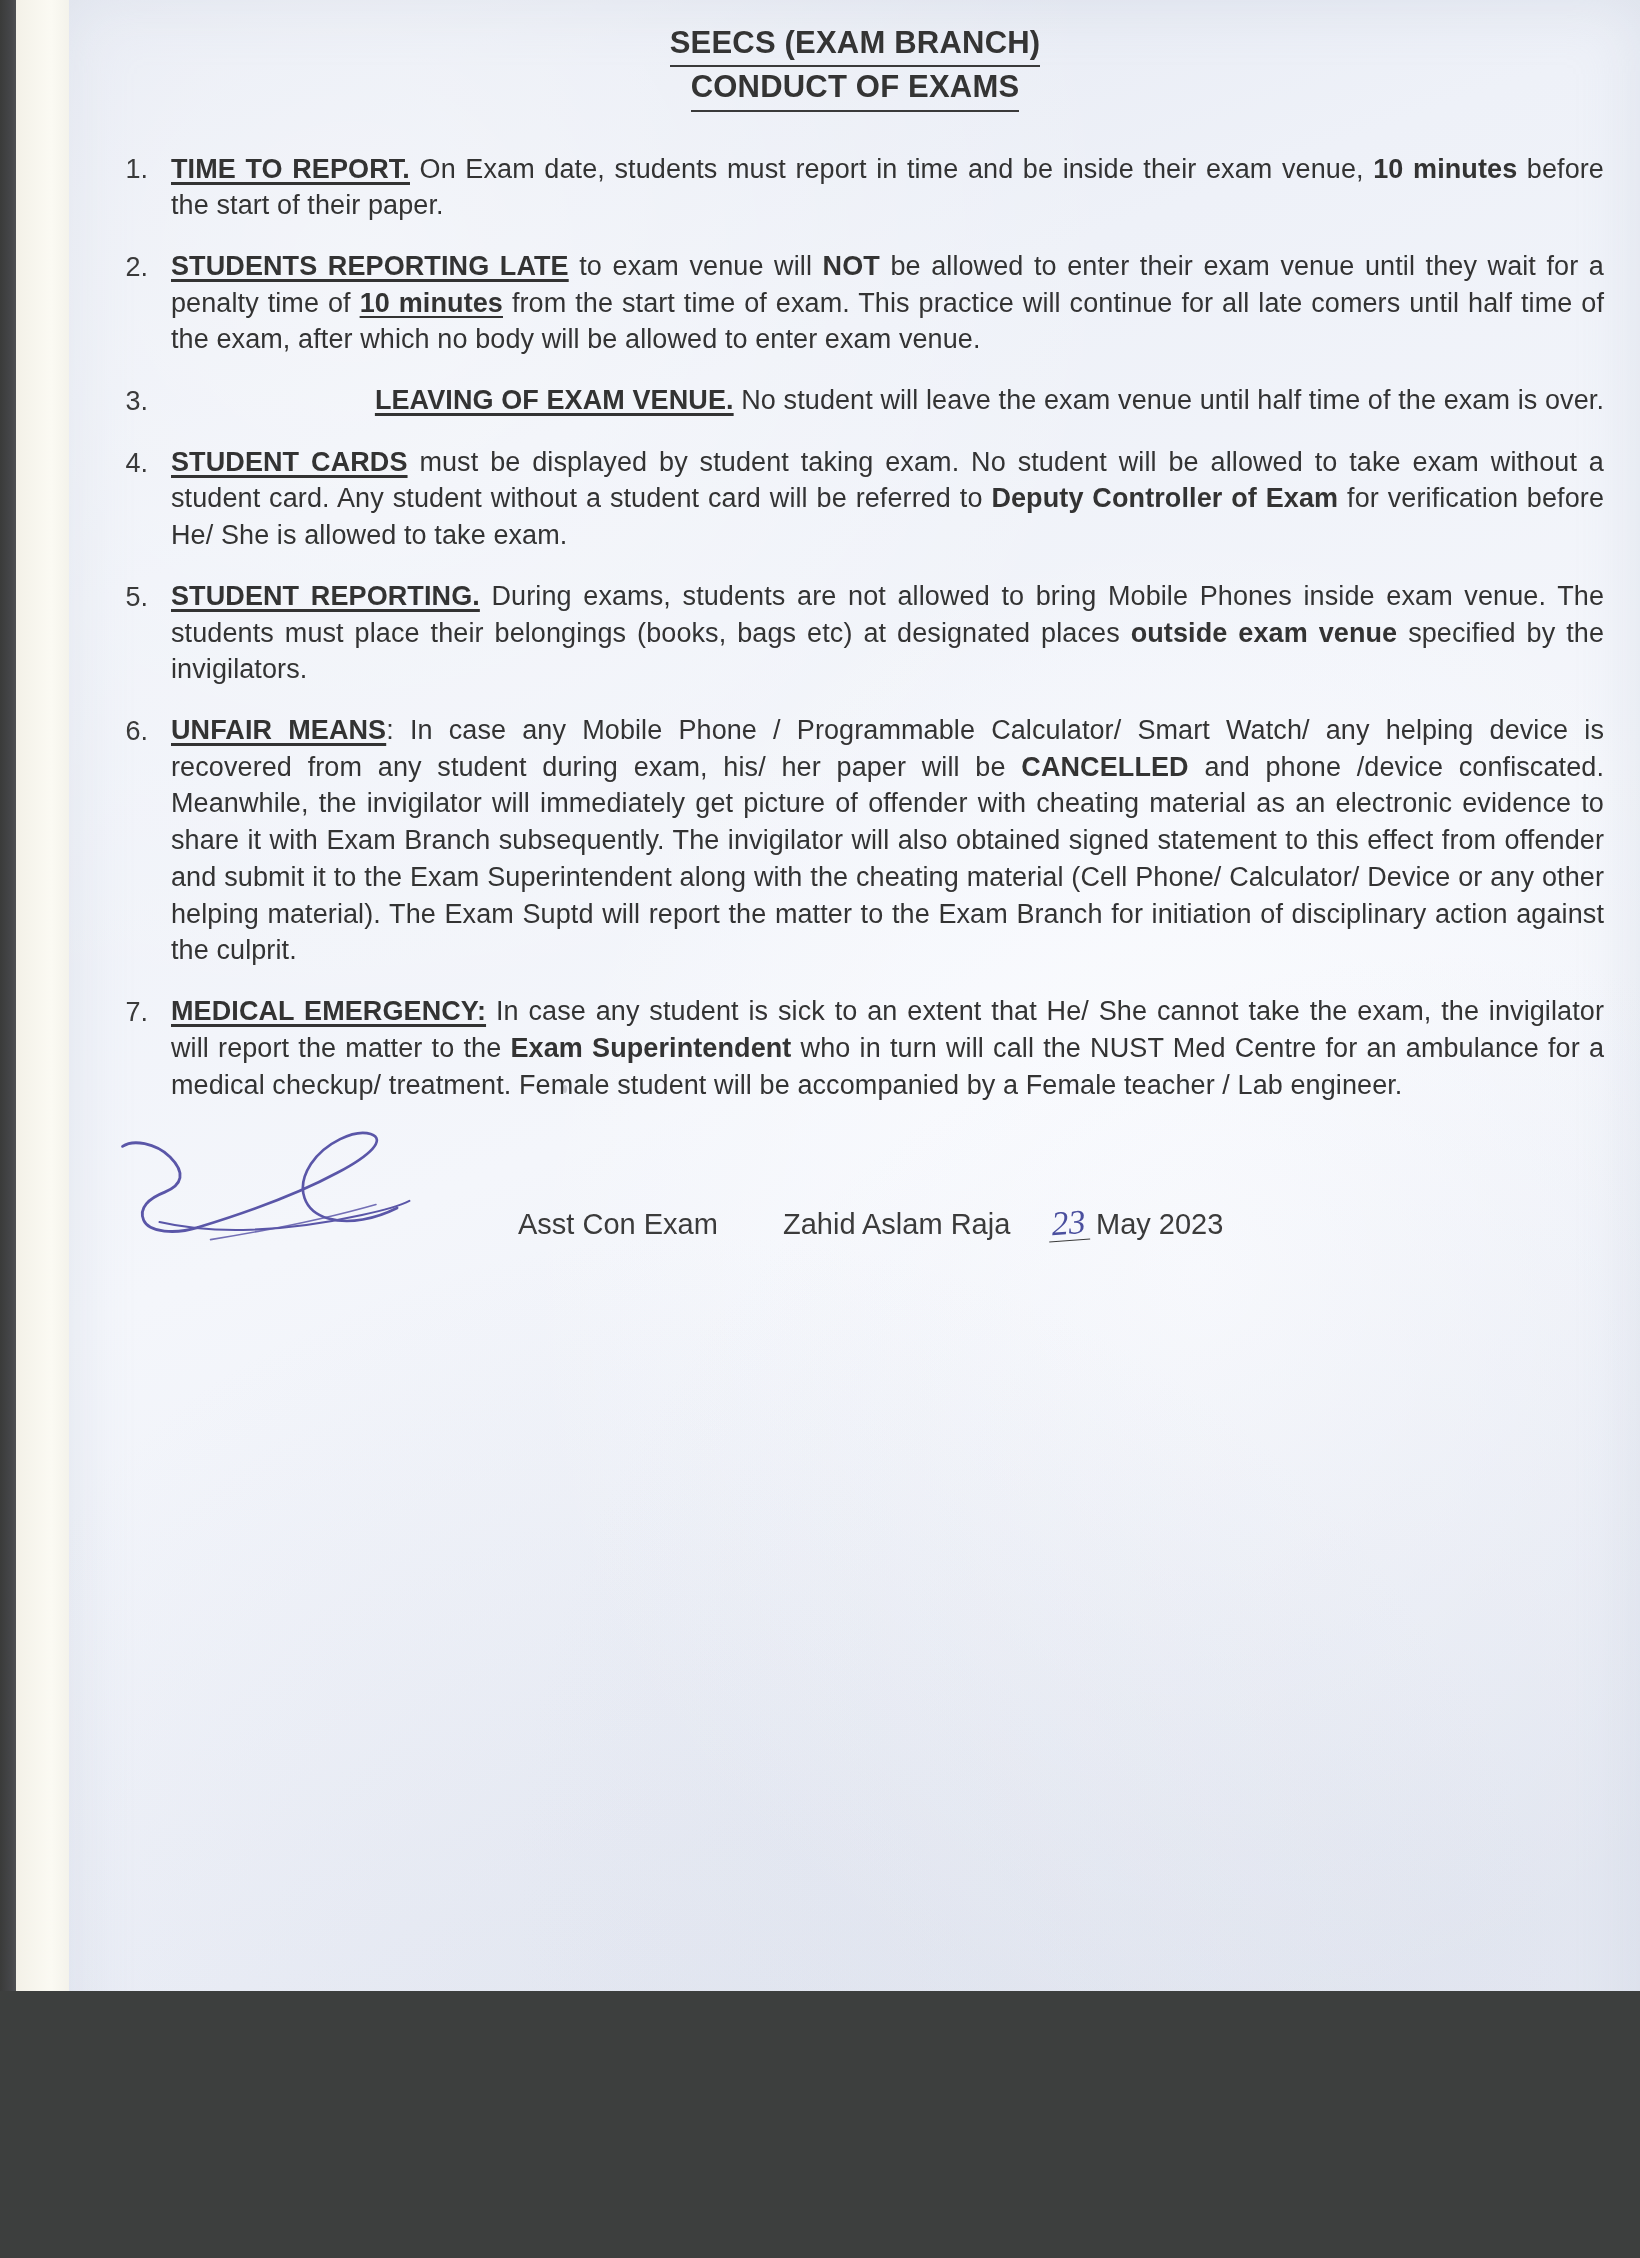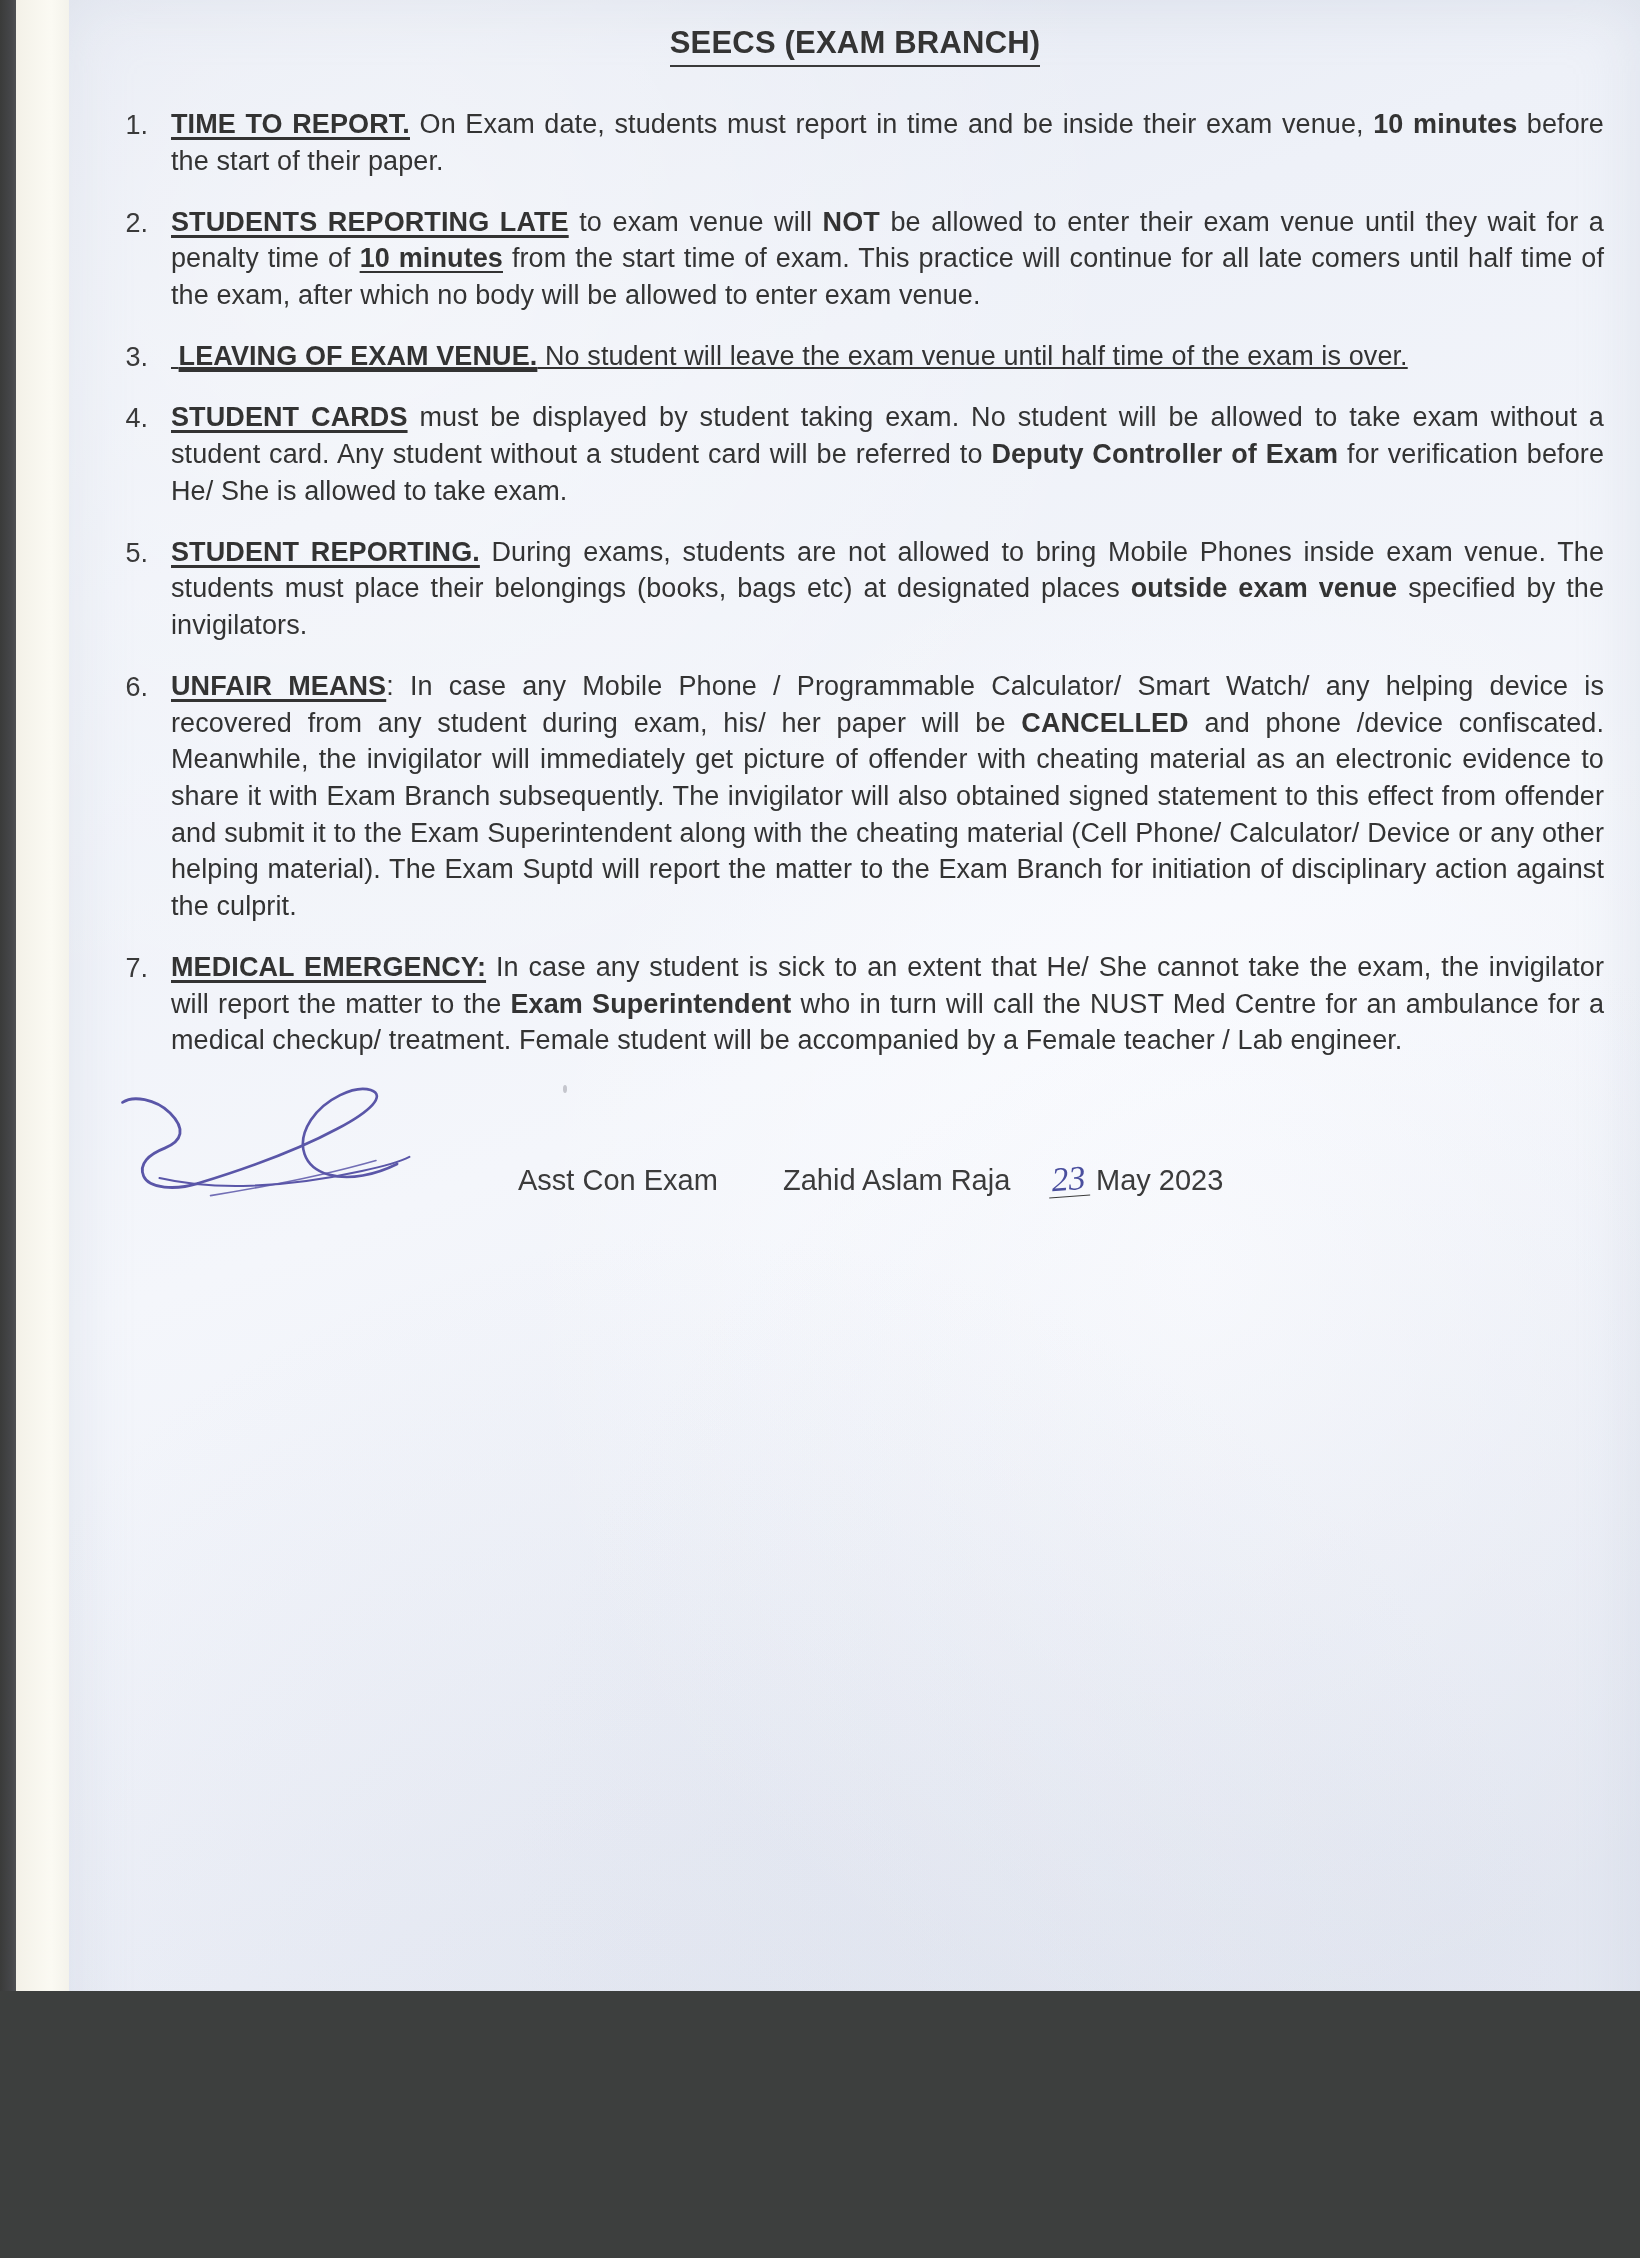--- a/index.html
+++ b/index.html
@@ -125,21 +125,21 @@
   }
   .body {
     flex: 1 1 auto;
     font-size: 27px;
     line-height: 1.36;
     color: #333333;
     text-align: justify;
     text-justify: inter-word;
     letter-spacing: 0.1px;
   }
-  .body.left { text-align: left; text-decoration: underline; }
+  .body.left { text-align: right; }
   .hd {            
     font-weight: bold;
     text-decoration: underline;
     text-underline-offset: 3.5px;
     text-decoration-thickness: 2.6px;
   }
   .b { font-weight: bold; }
   .bu {
     font-weight: bold;
     text-decoration: underline;
@@ -204,20 +204,21 @@
   <div id="backing-shadow"></div>
 
   <div id="page">
 
     <div class="speck" style="left:494px;top:1085px;width:4.4px;height:8px;opacity:.35;"></div>
 
     <div class="content">
 
       <div class="doc-header">
         <div class="hline"><span>SEECS (EXAM BRANCH)</span></div>
+        <div class="hline"><span>CONDUCT OF EXAMS</span></div>
       </div>
 
       <ol class="instructions">
 
         <li>
           <div class="num">1.</div>
           <div class="body"><span class="hd">TIME TO REPORT.</span><span> On Exam date, students must report in time and be inside their exam venue, </span><span class="b">10 minutes</span><span> before the start of their paper.</span></div>
         </li>
 
         <li>

